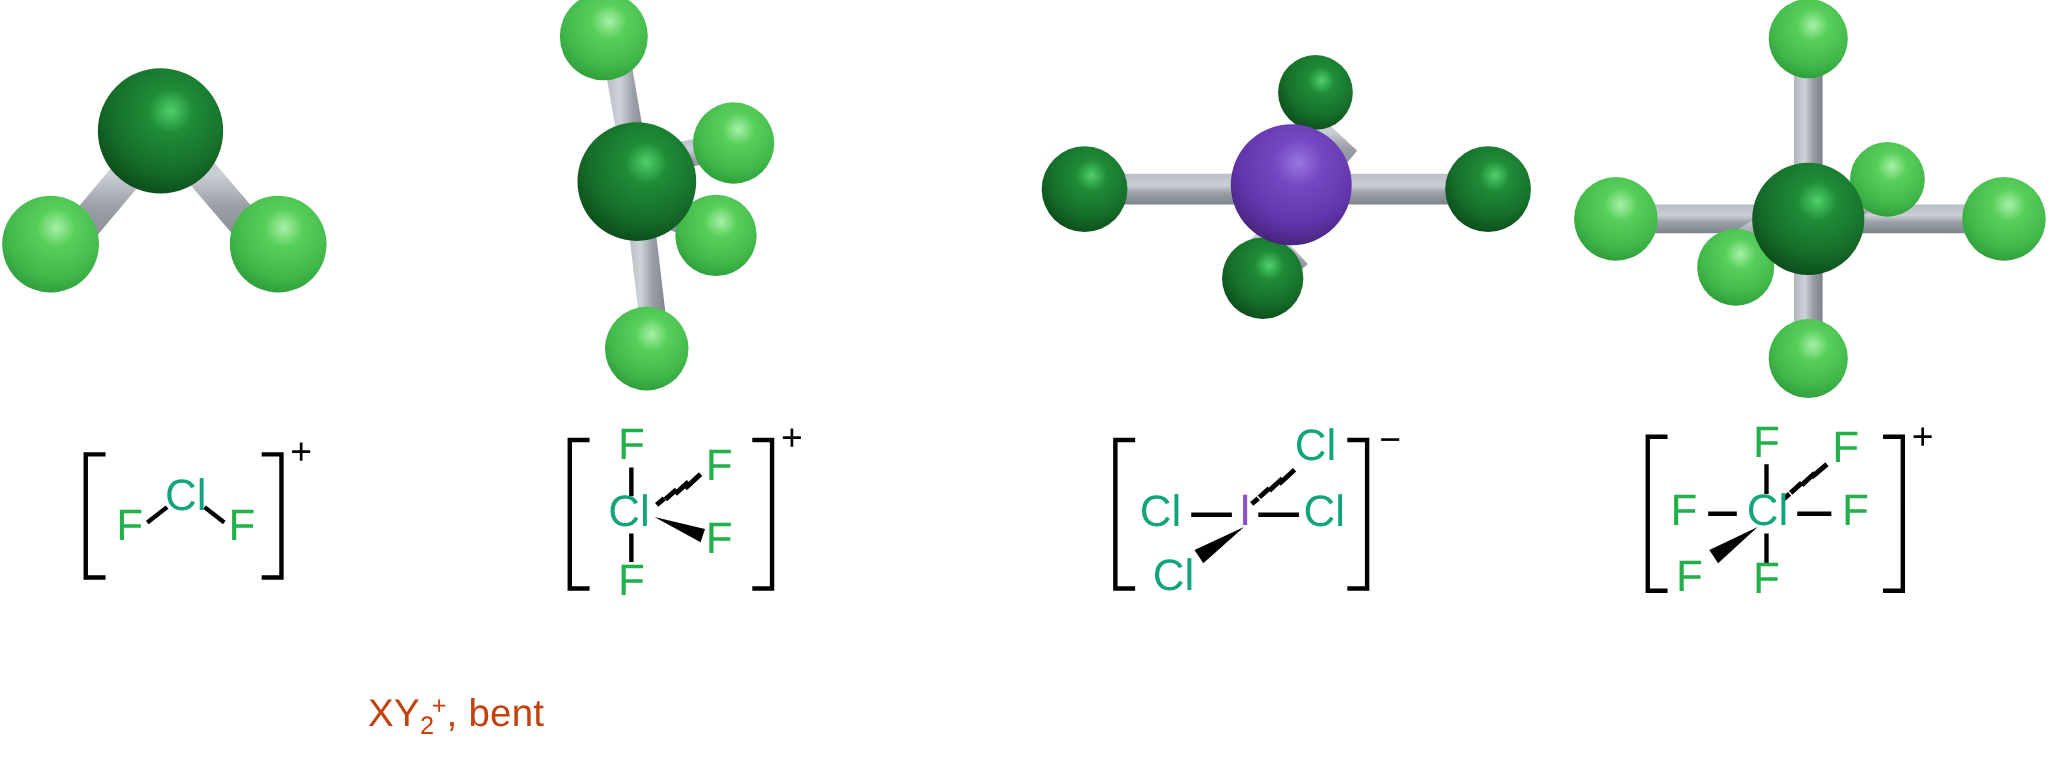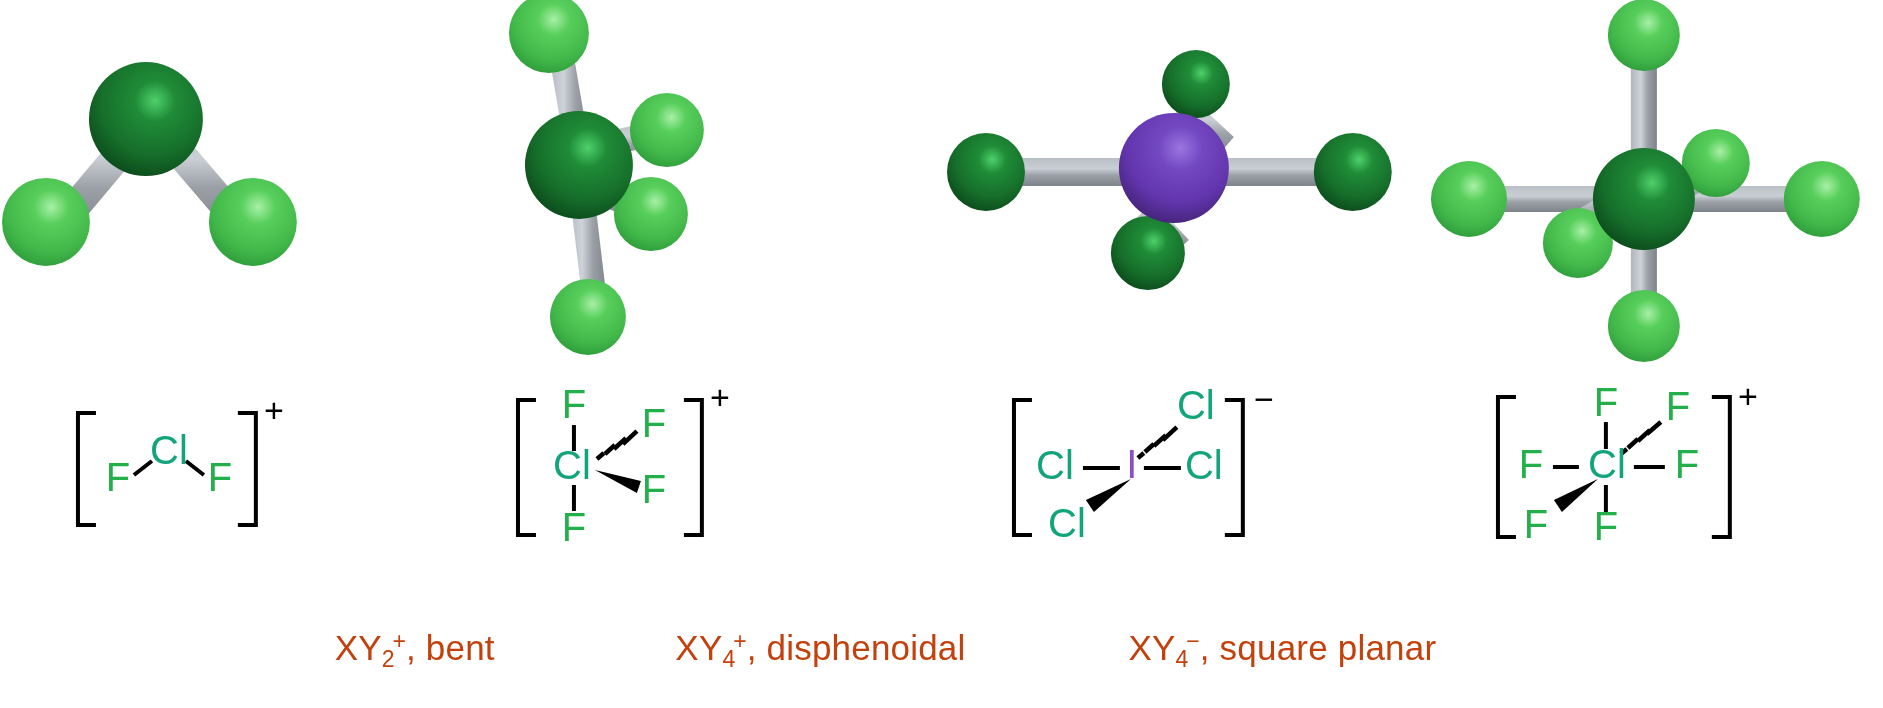--- a/index.html
+++ b/index.html
@@ -198,23 +198,20 @@
         <path d="M124 95 L170 106 L166 118 Z" fill="#000000"></path>
         <text class="atom" x="103" y="32" fill="#23b04b">F</text>
         <text class="atom" x="103" y="155" fill="#23b04b">F</text>
         <text class="atom" x="101" y="93" fill="#12a47b">Cl</text>
         <text class="atom" x="183" y="51" fill="#23b04b">F</text>
         <text class="atom" x="183" y="117" fill="#23b04b">F</text>
         <text class="charge" x="249" y="25">+</text>
       </svg>
     </div>
 
-    <div class="caption">
-      <span>XY</span><span class="sub">4</span><span class="sup">+</span><span>, </span><span>disphenoidal</span>
-    </div>
   </div>
 
   <div class="panel">
     <div class="model-area">
       <svg class="model-svg" viewBox="0 0 471 375" preserveAspectRatio="xMidYMid meet">
         <defs>
           <radialGradient id="p3purple" cx="56%" cy="32%" r="70%">
             <stop offset="0%" stop-color="#9a76e0"></stop>
             <stop offset="28%" stop-color="#7448c2"></stop>
             <stop offset="70%" stop-color="#6235ad"></stop>
@@ -262,23 +259,20 @@
         <path d="M189 104 L152 137 L144 125 Z" fill="#000000"></path>
         <text class="atom" x="113" y="93" fill="#12a47b">Cl</text>
         <text class="atom" x="190" y="92" fill="#8b4fc6">I</text>
         <text class="atom" x="262" y="93" fill="#12a47b">Cl</text>
         <text class="atom" x="254" y="33" fill="#12a47b">Cl</text>
         <text class="atom" x="125" y="151" fill="#12a47b">Cl</text>
         <text class="charge" x="322" y="27">−</text>
       </svg>
     </div>
 
-    <div class="caption">
-      <span>XY</span><span class="sub">4</span><span class="sup">−</span><span>, </span><span>square planar</span>
-    </div>
   </div>
 
   <div class="panel">
     <div class="model-area">
       <svg class="model-svg" viewBox="0 0 471 375" preserveAspectRatio="xMidYMid meet">
         <defs>
           <radialGradient id="p4dark" cx="58%" cy="34%" r="68%">
             <stop offset="0%" stop-color="#4fd06a"></stop>
             <stop offset="26%" stop-color="#1f8c38"></stop>
             <stop offset="70%" stop-color="#166e2a"></stop>

